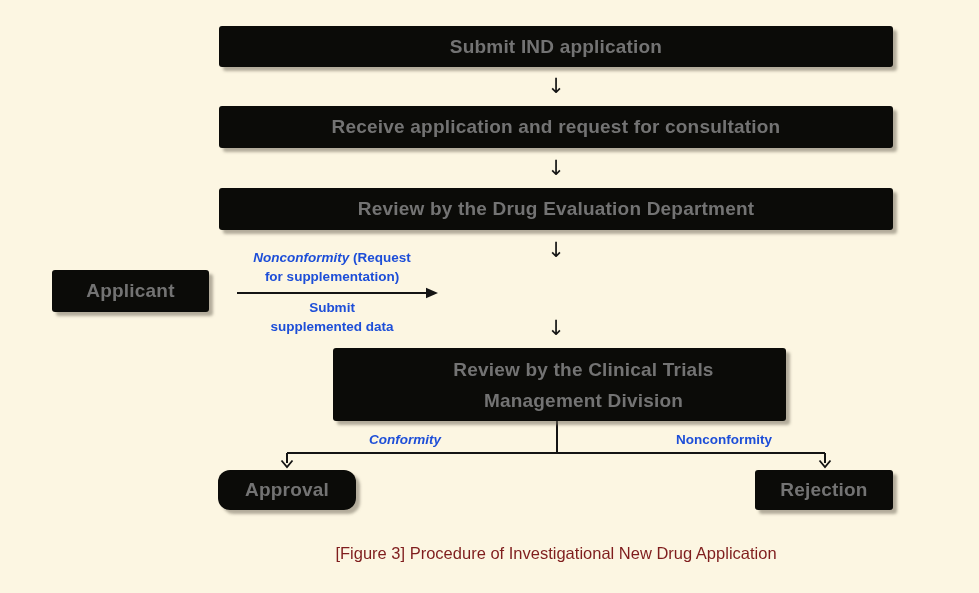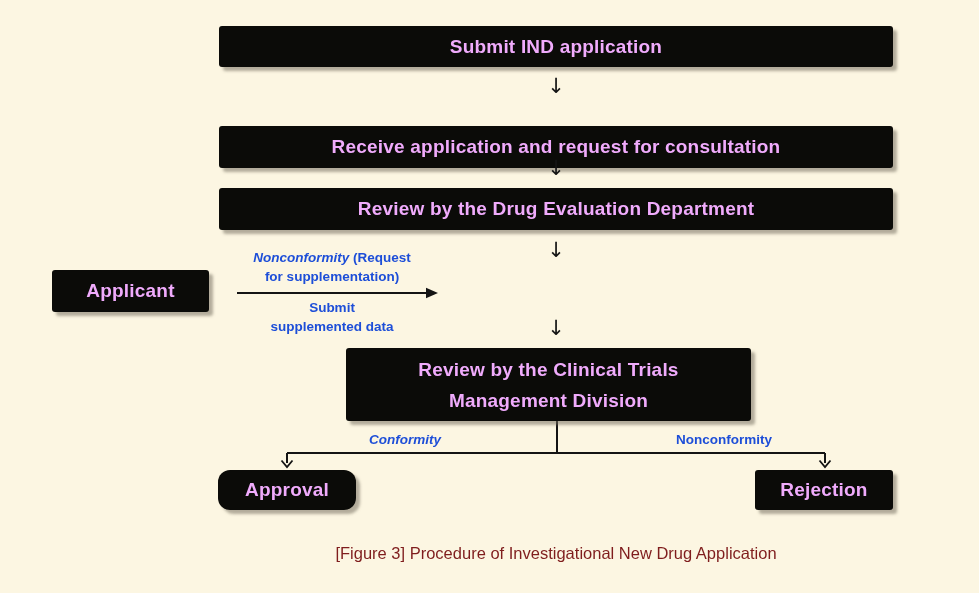--- a/index.html
+++ b/index.html
@@ -9,40 +9,40 @@
     font-family: "Liberation Sans", sans-serif;
     position: relative;
     overflow: hidden;
   }
   .canvas { position: absolute; inset: 0; }
   svg.connectors { position: absolute; left: 0; top: 0; z-index: 1; }
 
   .box {
     position: absolute;
     background: #0B0B08;
-    color: #f0abfc;
+    color: #737373;
     font-weight: bold;
     font-size: 19px;
     display: flex;
     align-items: center;
     justify-content: center;
     text-align: center;
     border-radius: 3px;
     box-shadow: 4px 4px 3px rgba(118,112,96,0.55);
     z-index: 2;
     letter-spacing: 0.2px;
   }
   .box .line { display: block; line-height: 31px; }
 
   .b-submit   { left: 219px; top: 26px;  width: 674px; height: 41px; }
-  .b-receive  { left: 219px; top: 106px; width: 674px; height: 42px; margin-top: 20px; }
+  .b-receive  { left: 219px; top: 106px; width: 674px; height: 42px; }
   .b-drugeval { left: 219px; top: 188px; width: 674px; height: 42px; }
   .b-applicant{ left: 52px;  top: 270px; width: 157px; height: 42px; }
   .b-result   { left: 443px; top: 270px; width: 227px; height: 42px; }
-  .b-clinical { left: 346px; top: 348px; width: 405px; height: 73px; flex-direction: column; }
+  .b-clinical { left: 333px; top: 348px; width: 405px; height: 73px; flex-direction: column; padding-left: 48px; }
   .b-approval { left: 218px; top: 470px; width: 138px; height: 40px; border-radius: 12px; }
   .b-reject   { left: 755px; top: 470px; width: 138px; height: 40px; }
 
   .glyph-arrow {
     position: absolute;
     left: 556px;
     transform: translateX(-50%);
     width: 30px;
     text-align: center;
     font-size: 21px;

